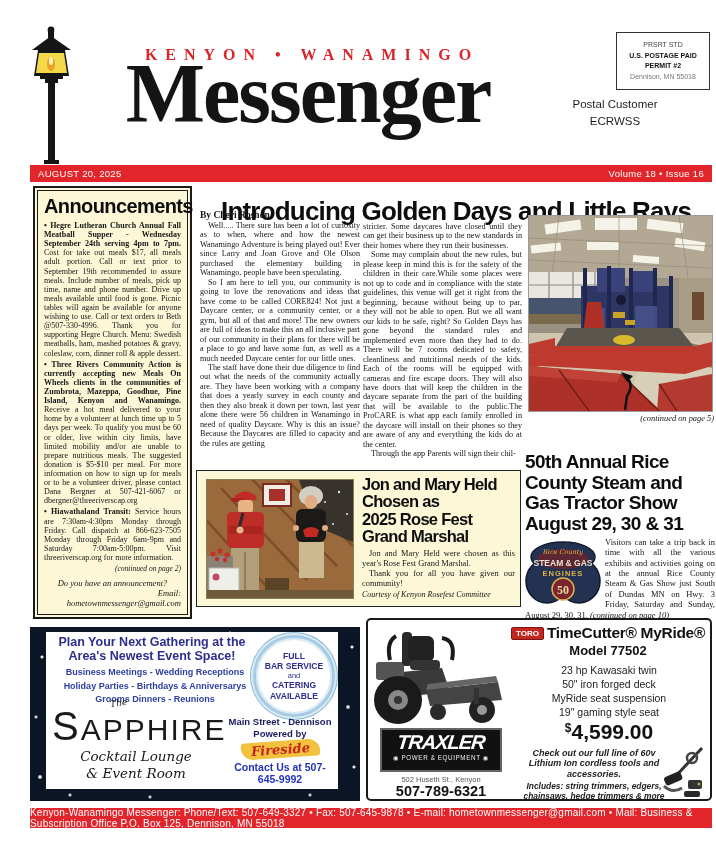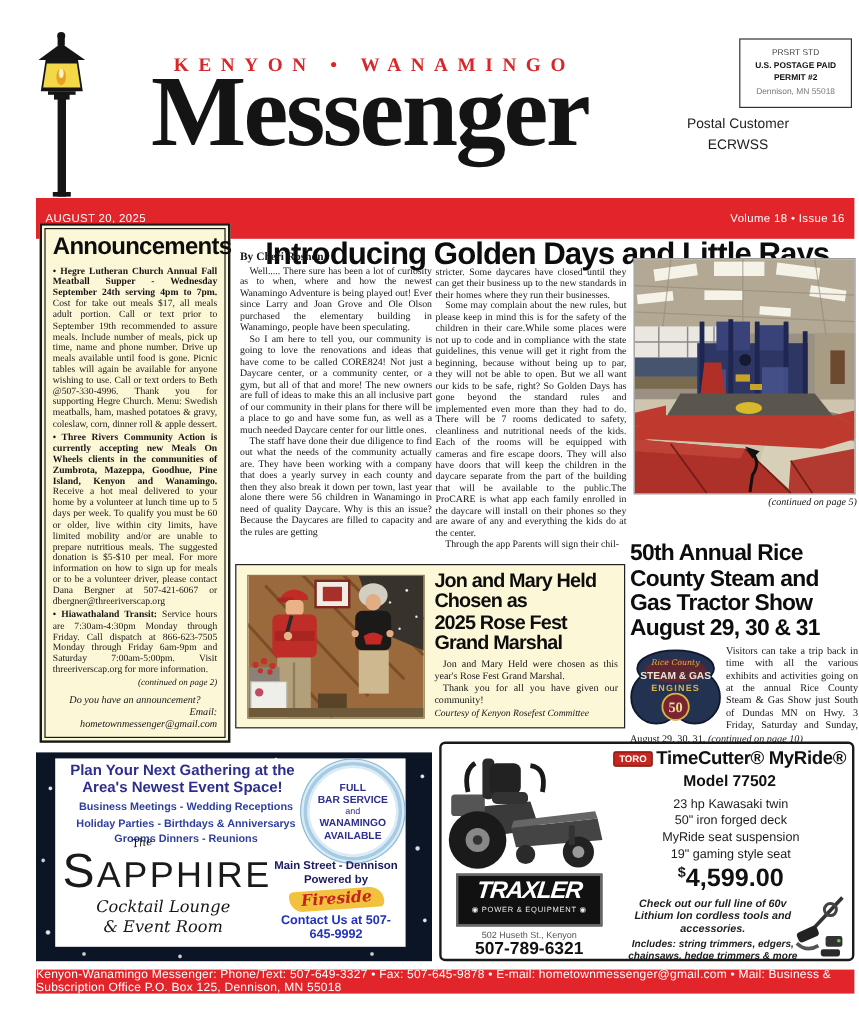--- a/index.html
+++ b/index.html
@@ -15,21 +15,21 @@
   .postage{left:616px;top:32px;width:92px;height:56px;border:1px solid #333;background:#fff;
           display:flex;flex-direction:column;justify-content:center;text-align:center;
           font-family:"Liberation Sans",sans-serif;font-size:7px;line-height:1.5;color:#444;}
   .postage .b{font-weight:bold;color:#111;}
   .postage .gray{color:#777;}
   .postal-cust{left:553px;top:96px;width:124px;text-align:center;font-family:"Liberation Sans",sans-serif;
           font-size:11.5px;line-height:1.5;color:#1d1d1d;}
 
   
   .date-bar{left:30px;top:165px;width:682px;height:17px;background:#e2252b;color:#fff;
-          display:flex;align-items:center;justify-content:space-between;padding:17px 8px;box-sizing:border-box;
+          display:flex;align-items:center;justify-content:space-between;padding:0 8px;box-sizing:border-box;
           font-family:"Liberation Sans",sans-serif;font-size:9.5px;letter-spacing:.3px;}
   .footer-bar{left:30px;top:808px;width:682px;height:20px;background:#e2252b;color:#fff;
           display:flex;align-items:center;justify-content:center;
           font-family:"Liberation Sans",sans-serif;font-size:10px;letter-spacing:.2px;}
 
   
   .ann-box{left:33px;top:186px;width:159px;height:433px;background:#fcf8d7;border:2px solid #1a1a1a;box-sizing:border-box;}
   .ann-inner{position:absolute;left:2px;top:2px;right:2px;bottom:2px;border:1px solid #1a1a1a;
           padding:4px 6px;box-sizing:border-box;background:#fcf8d7;}
   .ann-title{font-family:"Liberation Sans",sans-serif;font-weight:800;font-size:20px;letter-spacing:-.6px;
@@ -372,21 +372,21 @@
       </div>
       <div class="sap-lines">
         <div>Business Meetings - Wedding Receptions</div>
         <div>Holiday Parties - Birthdays &amp; Anniversarys</div>
         <div>Grooms Dinners - Reunions</div>
       </div>
       <div class="sap-badge">
         <div>FULL</div>
         <div>BAR SERVICE</div>
         <div class="sm">and</div>
-        <div>WANAMINGO</div>
+        <div>CATERING</div>
         <div>AVAILABLE</div>
       </div>
       <div class="sap-the">The</div>
       <div class="sap-logo"><span class="big">S</span><span>APPHIRE</span></div>
       <div class="sap-script">
         <div>Cocktail Lounge</div>
         <div>&amp; Event Room</div>
       </div>
       <div class="sap-right">
         <div class="sap-addr">Main Street - Dennison</div>

